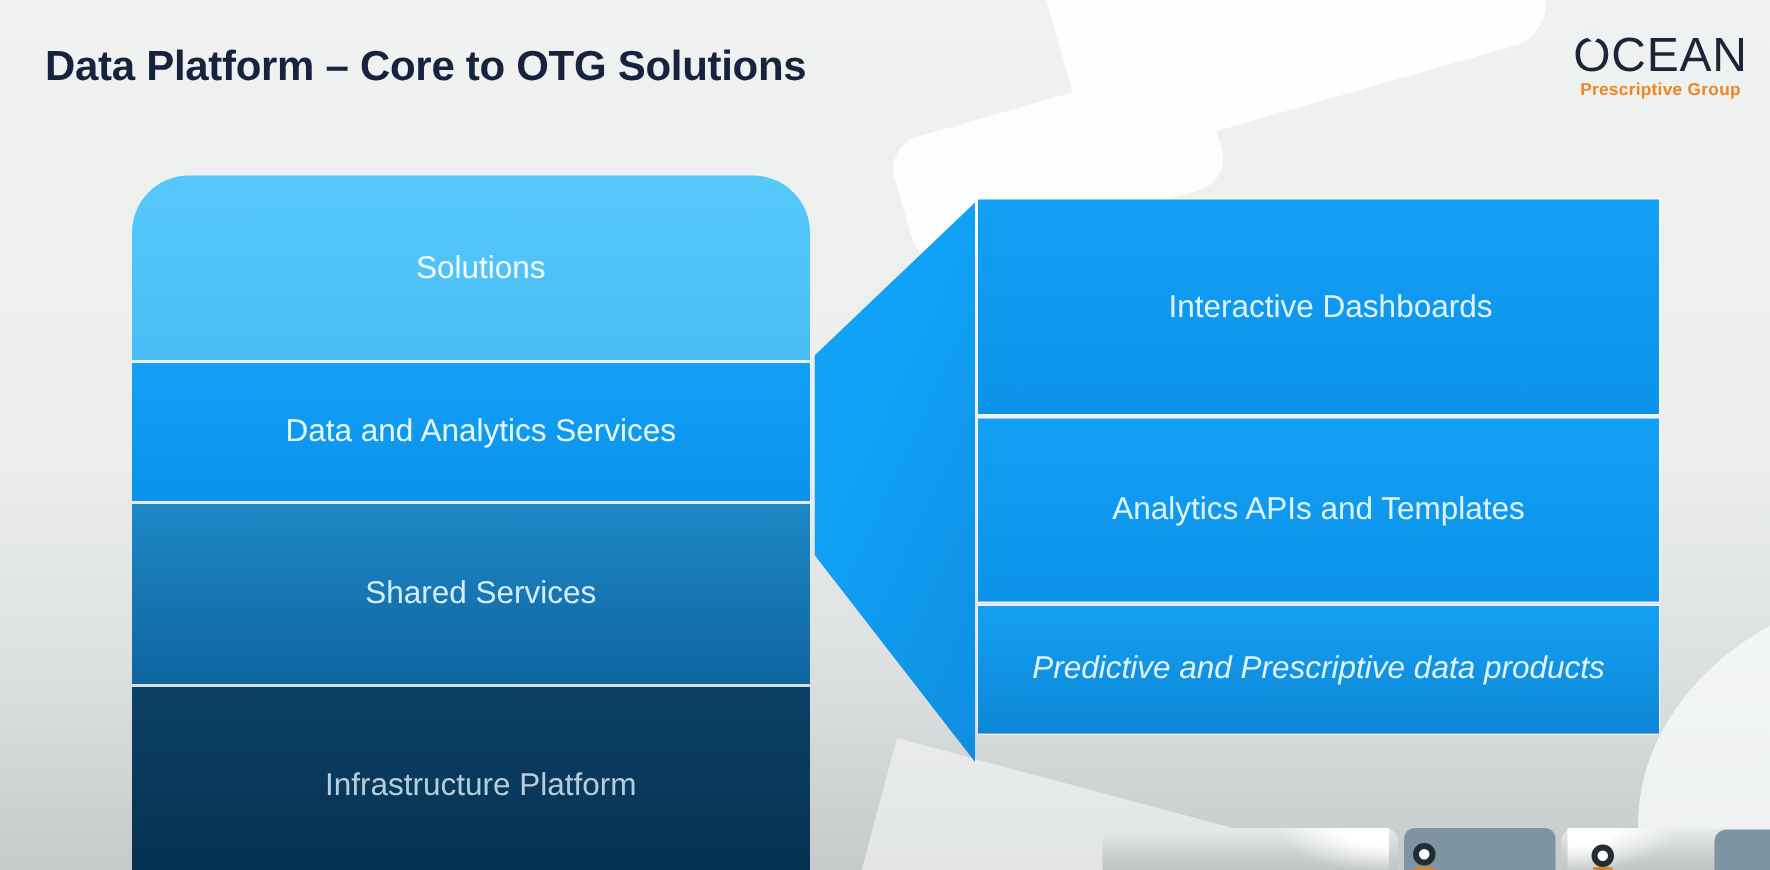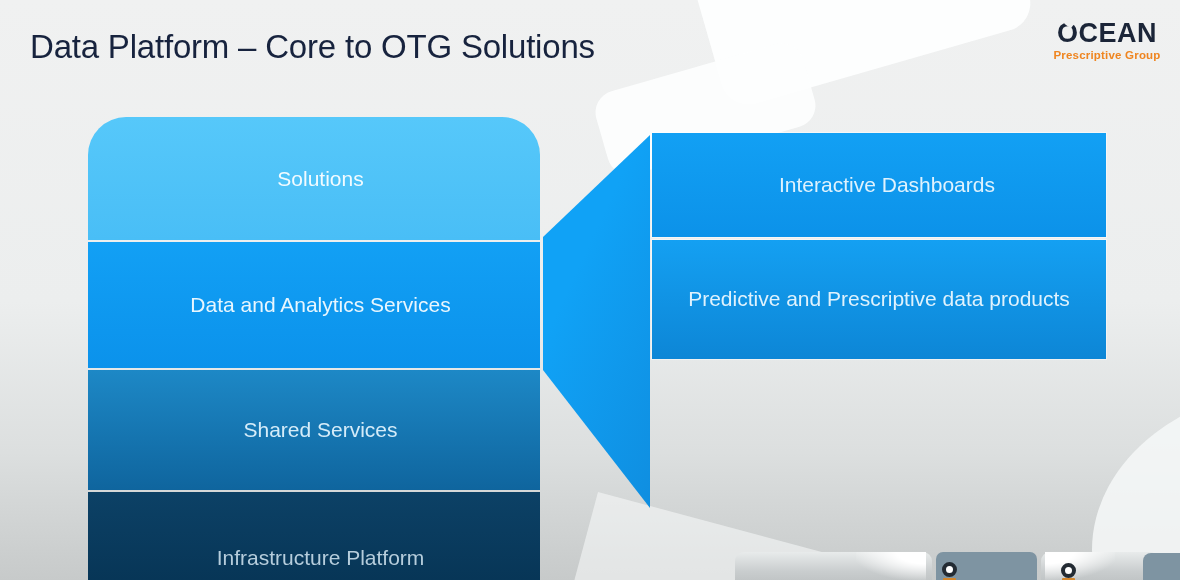--- a/index.html
+++ b/index.html
@@ -26,50 +26,50 @@
   .key-d{left:1143px;top:553px;width:45px;height:27px;border-radius:8px 0 0 0;}
   .knob{position:absolute;z-index:2;width:7px;height:7px;border-radius:50%;background:#fff;border:4px solid #232b33;}
   .knob-1{left:942px;top:562px;}
   .knob-2{left:1061px;top:563px;}
   .knob-tag{position:absolute;z-index:2;width:13px;height:4px;background:#d3862c;border-radius:1px;}
   .tag-1{left:943px;top:578px;}
   .tag-2{left:1062px;top:578px;}
   
   .title{
     position:absolute;left:30px;top:28px;z-index:3;
-    font-size:33px;font-weight:normal;color:#17233e;letter-spacing:-0.2px;
+    font-size:28px;font-weight:bold;color:#17233e;letter-spacing:-0.2px;
   }
   .logo{position:absolute;right:7px;top:20px;z-index:3;width:132px;text-align:center;line-height:1;}
-  .logo-name{font-size:27px;font-weight:700;color:#1b2538;letter-spacing:.5px;}
+  .logo-name{font-size:32px;font-weight:400;color:#1b2538;letter-spacing:.5px;}
   .logo-o{position:relative;display:inline-block;}
   .logo-o::after{content:"";position:absolute;top:-1px;left:9px;width:8px;height:8px;background:#eff0f0;transform:rotate(38deg);}
   .logo-tagline{font-size:11.5px;font-weight:bold;color:#ef8520;margin-top:3px;letter-spacing:.2px;}
   
   .stack{position:absolute;left:88px;top:117px;width:452px;z-index:2;}
   .layer{display:flex;align-items:center;justify-content:center;text-align:center;
          font-size:21px;margin-bottom:2px;padding-left:13px;}
   .layer-solutions{height:123px;border-radius:38px 38px 0 0;background:linear-gradient(180deg,#56c8fa,#49bef6);color:#f2fbff;}
-  .layer-data{height:126px;background:linear-gradient(180deg,#12a0f5,#0b92eb);color:#e8f6fe;}
+  .layer-data{height:92px;background:linear-gradient(180deg,#12a0f5,#0b92eb);color:#e8f6fe;}
   .layer-shared{height:120px;background:linear-gradient(180deg,#1d88c6,#0f659e);color:#d5ecf9;text-align:right;}
   .layer-infra{height:132px;background:linear-gradient(180deg,#0c4166,#05304f);color:#b6cddc;}
   
   .funnel{
     position:absolute;left:540px;top:135px;width:110px;height:373px;z-index:2;
     background:linear-gradient(115deg,#10a2f6 35%,#0f8ee0);
     clip-path:polygon(3px 102px,110px 0px,110px 373px,3px 235px);
   }
   
   .outputs{position:absolute;left:652px;top:133px;width:454px;z-index:2;}
   .obox{display:flex;align-items:center;justify-content:center;text-align:center;
         font-size:21px;color:#dff2fd;margin-bottom:3px;
         background:linear-gradient(180deg,#12a0f4,#0c92e9);
         box-shadow:0 0 0 1px rgba(255,255,255,.45);}
-  .obox-1{height:104px;padding-left:16px;}
+  .obox-1{height:143px;padding-left:16px;}
   .obox-2{height:122px;}
-  .obox-3{height:119px;background:linear-gradient(180deg,#14a0f2,#0d86d6);}
+  .obox-3{height:85px;background:linear-gradient(180deg,#14a0f2,#0d86d6);font-style:italic;}
   .obox-3 .obox-label{width:400px;line-height:1.45;}
 </style>
 </head>
 <body>
 
 <div class="stage">
 
   <div class="swoosh swoosh-top"></div>
   <div class="swoosh swoosh-mid"></div>
   <div class="swoosh swoosh-band"></div>
@@ -105,18 +105,21 @@
       <span>Infrastructure Platform</span>
     </div>
   </div>
 
   <div class="funnel"></div>
 
   <div class="outputs">
     <div class="obox obox-1">
       <span class="obox-label">Interactive Dashboards</span>
     </div>
+    <div class="obox obox-2">
+      <span class="obox-label">Analytics APIs and Templates</span>
+    </div>
     <div class="obox obox-3">
       <span class="obox-label">Predictive and Prescriptive data products</span>
     </div>
   </div>
 
 </div>
 
 </body></html>

